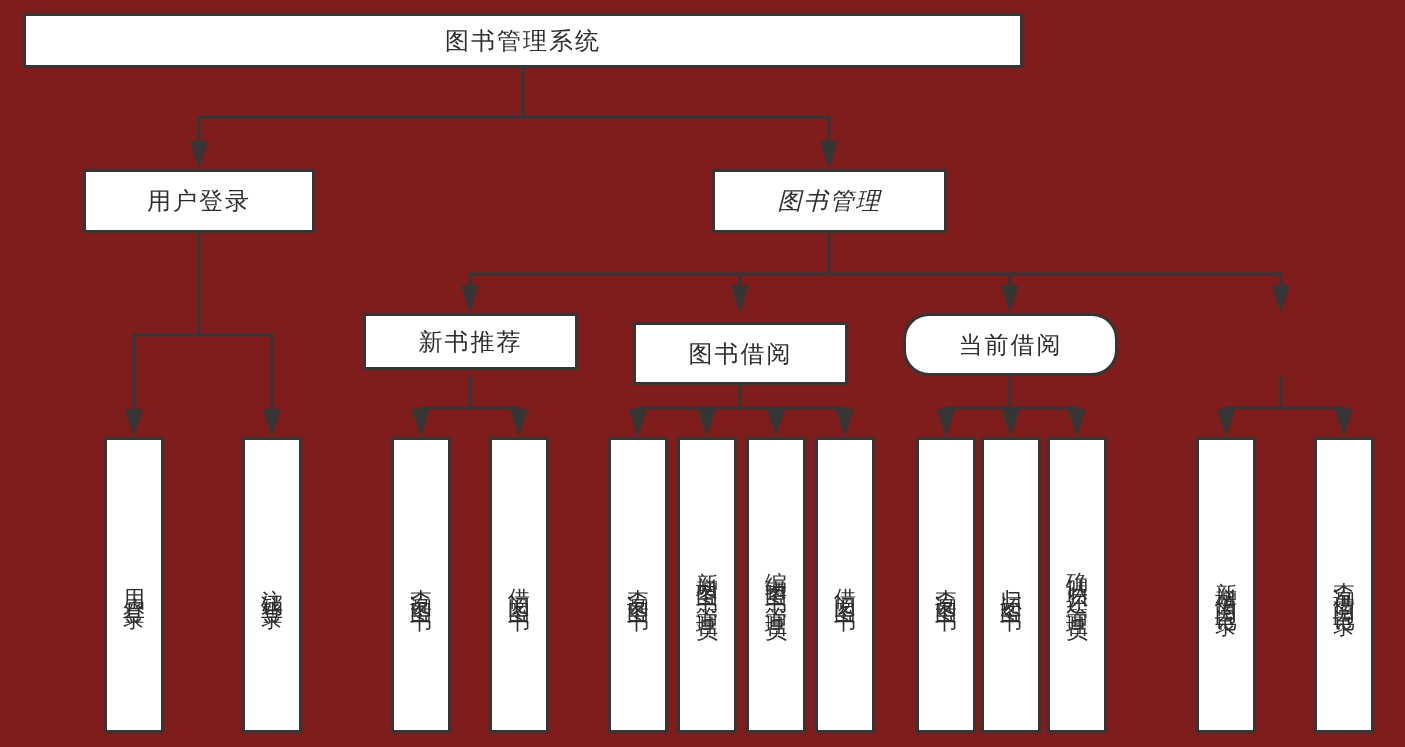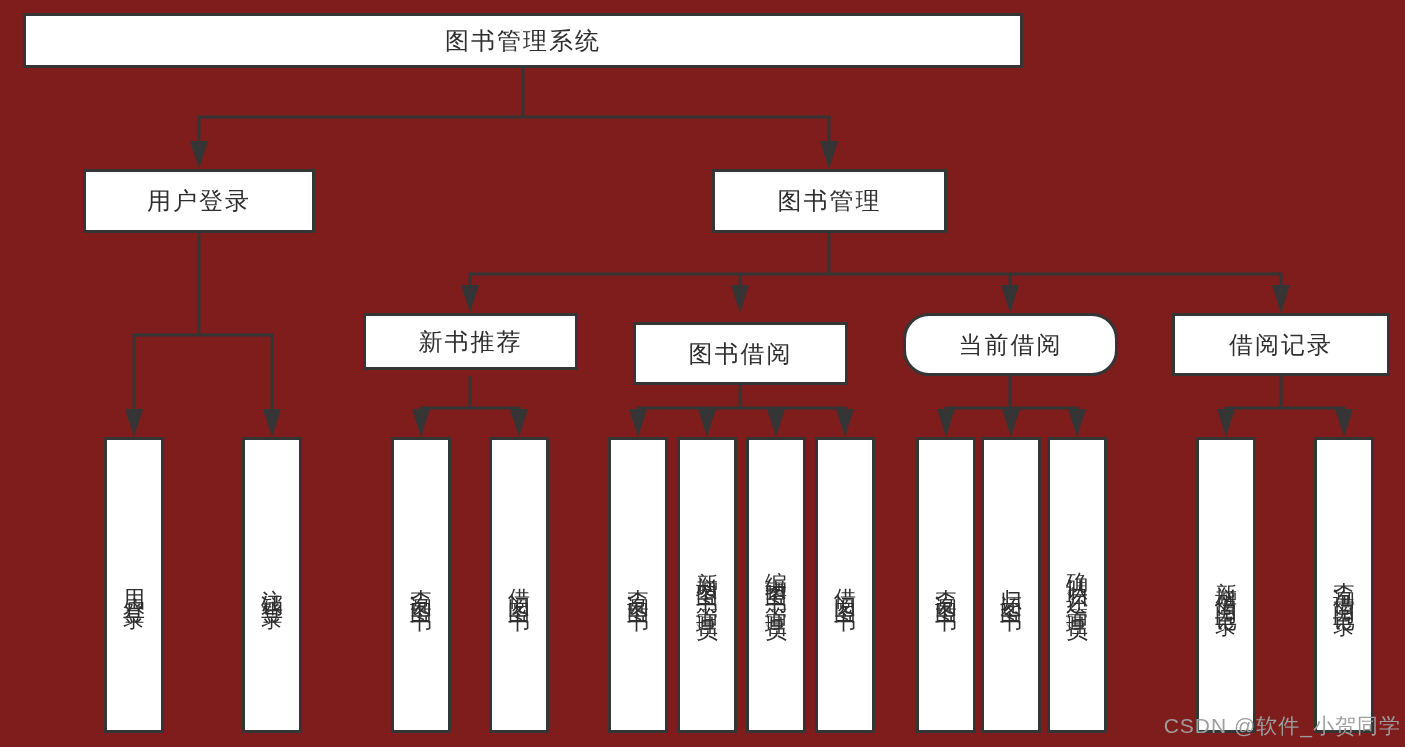--- a/index.html
+++ b/index.html
@@ -79,39 +79,37 @@
     <polygon points="1068,409 1086,409 1077,437" fill="#353535"></polygon>
 
     <path d="M1281 376 L1281 408 M1226 410 L1226 408 L1344 408 L1344 410" fill="none" stroke="#353535" stroke-width="3"></path>
     <polygon points="1217,409 1235,409 1226,437" fill="#353535"></polygon>
     <polygon points="1335,409 1353,409 1344,437" fill="#353535"></polygon>
   </svg>
 
   <div class="box" style="left:23px; top:13px; width:1000px; height:55px;">图书管理系统</div>
 
   <div class="box" style="left:83px; top:169px; width:232px; height:64px;">用户登录</div>
-  <div class="box" style="left:712px; top:169px; width:235px; height:64px;">图书管理</div>
+  <div class="box" style="left:712px; top:169px; width:235px; height:64px;font-style:italic;">图书管理</div>
 
   <div class="box" style="left:363px; top:313px; width:215px; height:57px;">新书推荐</div>
   <div class="box" style="left:633px; top:322px; width:215px; height:63px;">图书借阅</div>
   <div class="box" style="left:903px; top:313px; width:215px; height:63px;border-radius:26px;">当前借阅</div>
-  <div class="box" style="left:1172px; top:313px; width:218px; height:63px;">借阅记录</div>
 
   <div class="box vbox" style="left:104px; top:437px; width:60px; height:296px;">用户登录</div>
   <div class="box vbox" style="left:242px; top:437px; width:60px; height:296px;">注销登录</div>
 
   <div class="box vbox" style="left:391px; top:437px; width:60px; height:296px;">查询图书</div>
   <div class="box vbox" style="left:489px; top:437px; width:60px; height:296px;">借阅图书</div>
 
   <div class="box vbox" style="left:608px; top:437px; width:60px; height:296px;">查询图书</div>
   <div class="box vbox" style="left:677px; top:437px; width:60px; height:296px;">新增图书（管理员）</div>
   <div class="box vbox" style="left:746px; top:437px; width:60px; height:296px;">编辑图书（管理员）</div>
   <div class="box vbox" style="left:815px; top:437px; width:60px; height:296px;">借阅图书</div>
 
   <div class="box vbox" style="left:916px; top:437px; width:60px; height:296px;">查询图书</div>
   <div class="box vbox" style="left:981px; top:437px; width:60px; height:296px;">归还图书</div>
   <div class="box vbox" style="left:1047px; top:437px; width:60px; height:296px;">确认归还（管理员）</div>
 
   <div class="box vbox" style="left:1196px; top:437px; width:60px; height:296px;">新增借阅记录</div>
   <div class="box vbox" style="left:1314px; top:437px; width:60px; height:296px;">查询借阅记录</div>
 
-  <div id="watermark">CSDN @软件_小贺同学</div>
 </div>
 
 </body></html>

